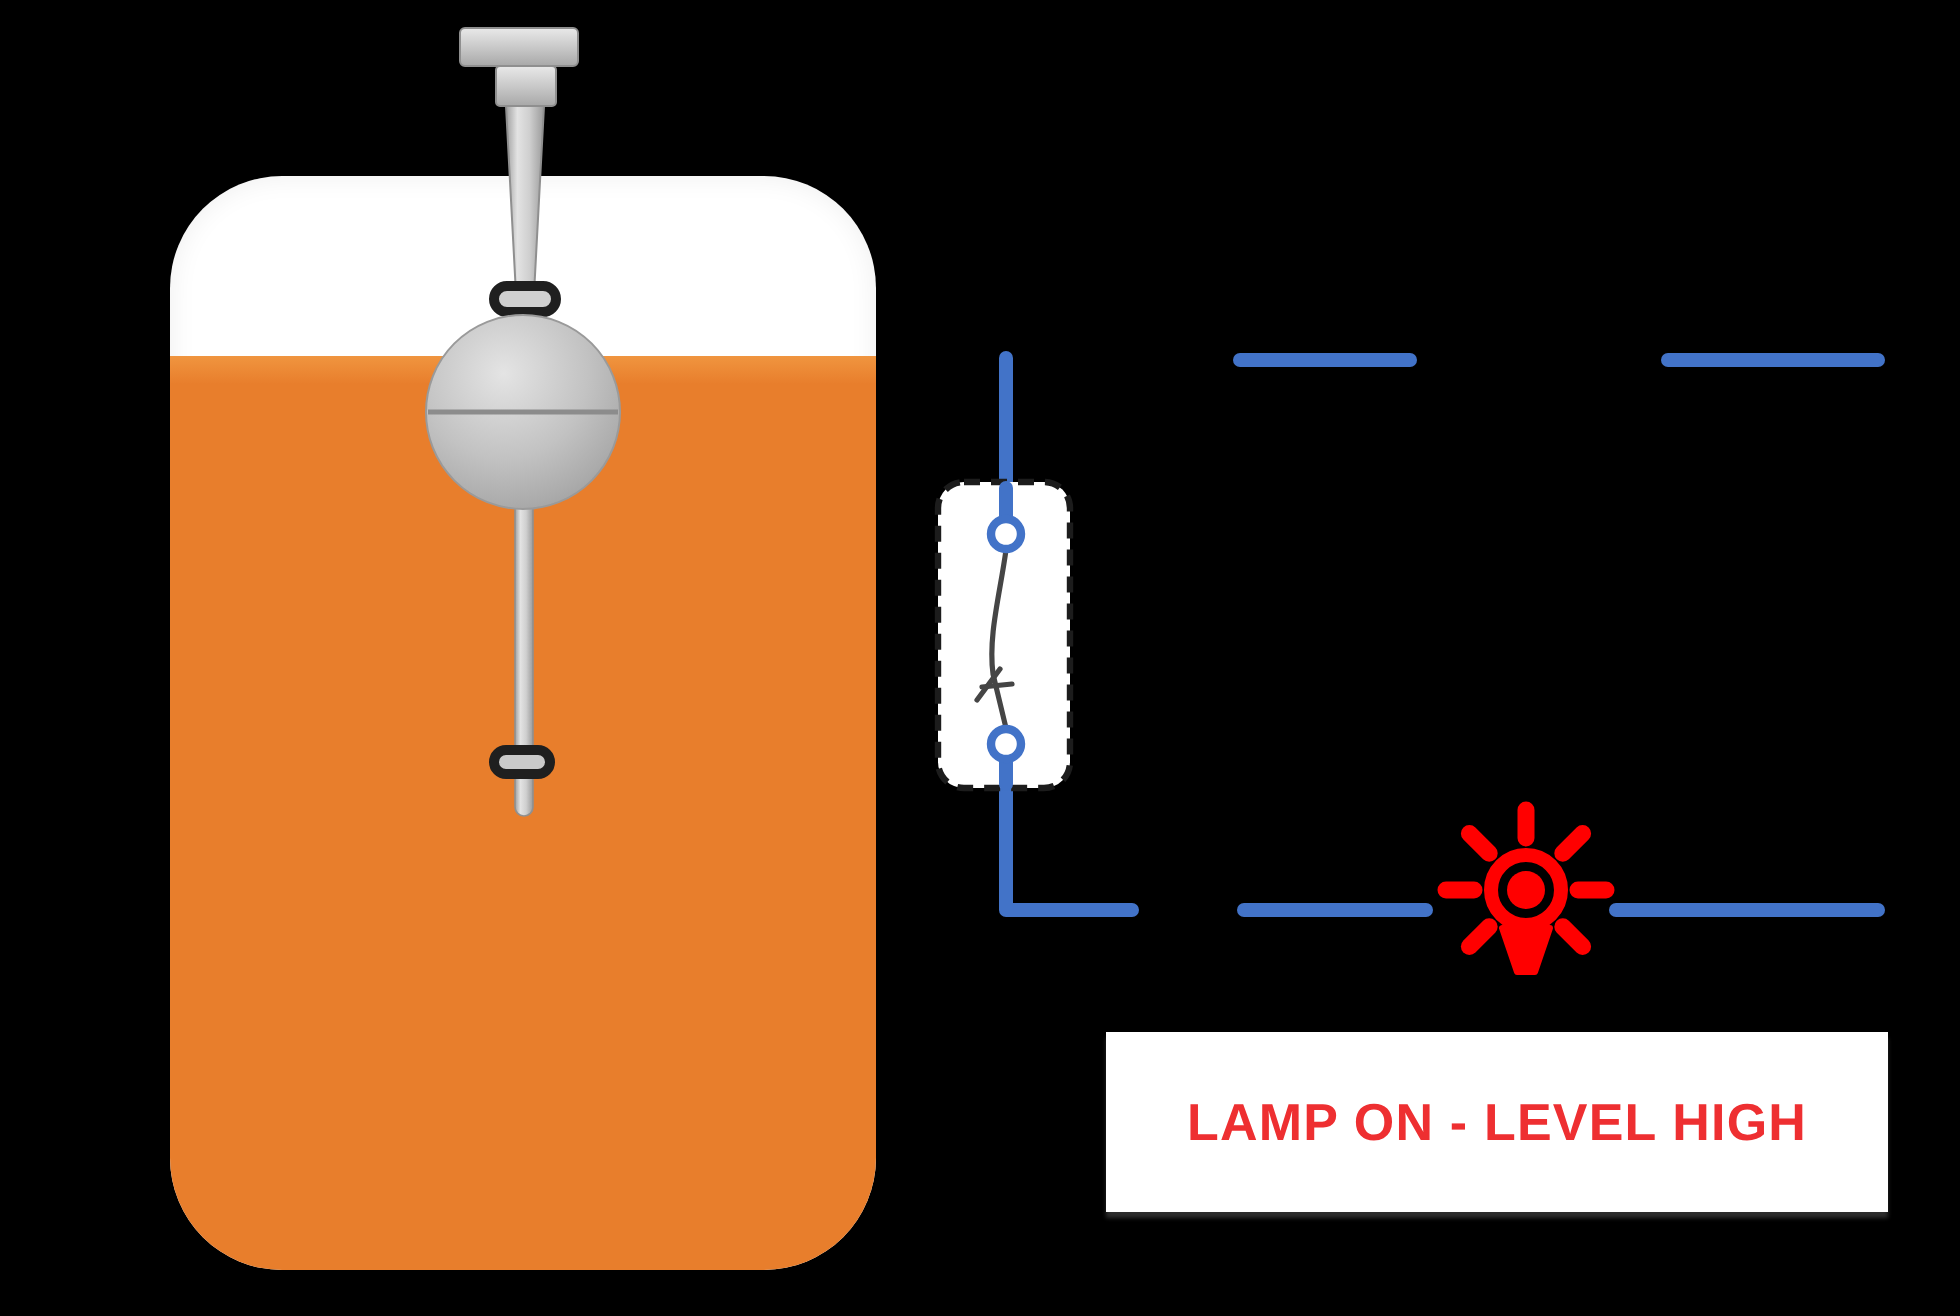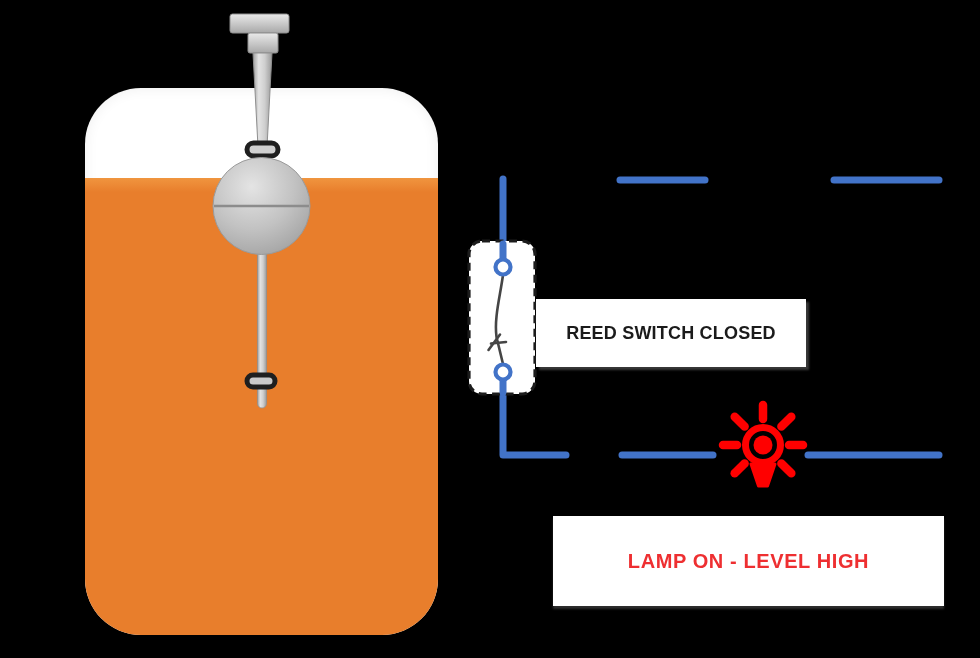--- a/index.html
+++ b/index.html
@@ -83,21 +83,21 @@
     font-weight: 700;
     letter-spacing: 0.2px;
   }
   .lamp-label {
     left: 553px; top: 516px;
     width: 391px; height: 90px;
     box-shadow: 0 3px 2px rgba(150,150,150,0.3);
   }
   .lamp-label span {
     color: var(--status-text-red, #EE2F31);
-    font-size: 20px;
+    font-size: 26px;
     font-weight: 700;
     letter-spacing: 0.6px;
   }
 </style>
 </head>
 <body>
 
 <div class="stage">
 
   <div class="tank">
@@ -165,21 +165,18 @@
         <line x1="-18.4" y1="18.4" x2="-28.3" y2="28.3"></line>
         <line x1="-26" y1="0" x2="-40" y2="0"></line>
         <line x1="-18.4" y1="-18.4" x2="-28.3" y2="-28.3"></line>
       </g>
       <circle r="17.5" class="lamp-stroke" stroke-width="7"></circle>
       <circle r="9.5" class="lamp-fill"></circle>
       <path class="lamp-fill" stroke="var(--lamp-red, #F00)" stroke-width="3" stroke-linejoin="round" d="M-12,19 L12,19 L4.5,41 L-4.5,41 Z"></path>
     </g>
   </svg>
 
-  <div class="label-box reed-label">
-    <span>REED SWITCH CLOSED</span>
-  </div>
 
   <div class="label-box lamp-label">
     <span>LAMP ON - LEVEL HIGH</span>
   </div>
 
 </div>
 
 </body></html>

